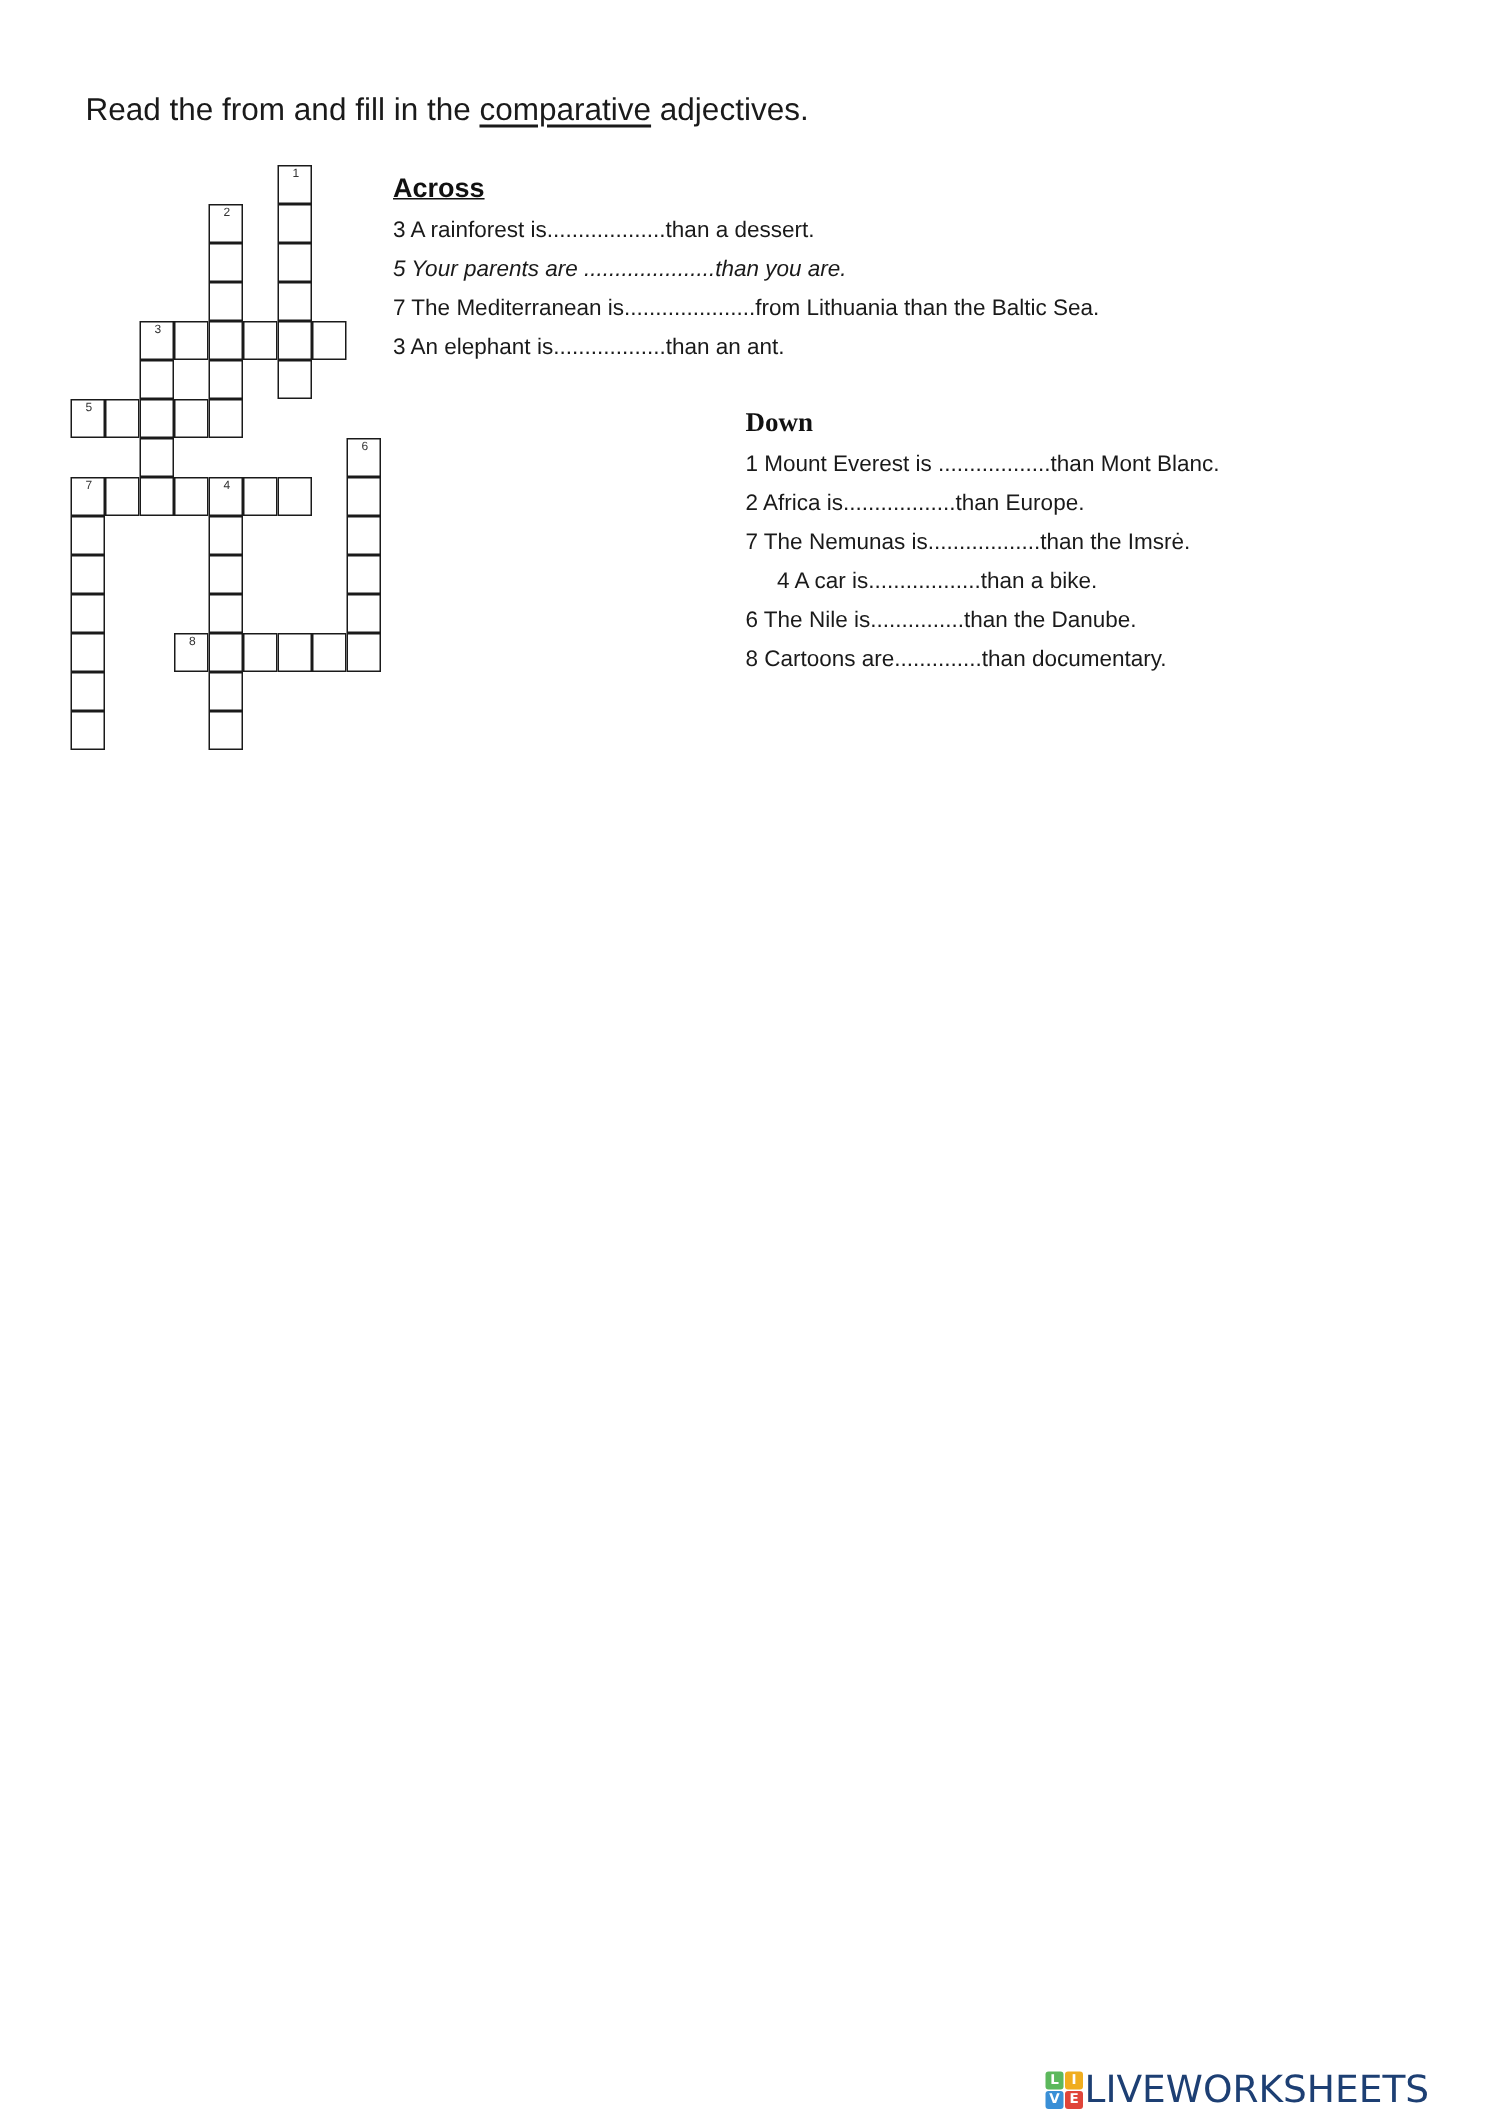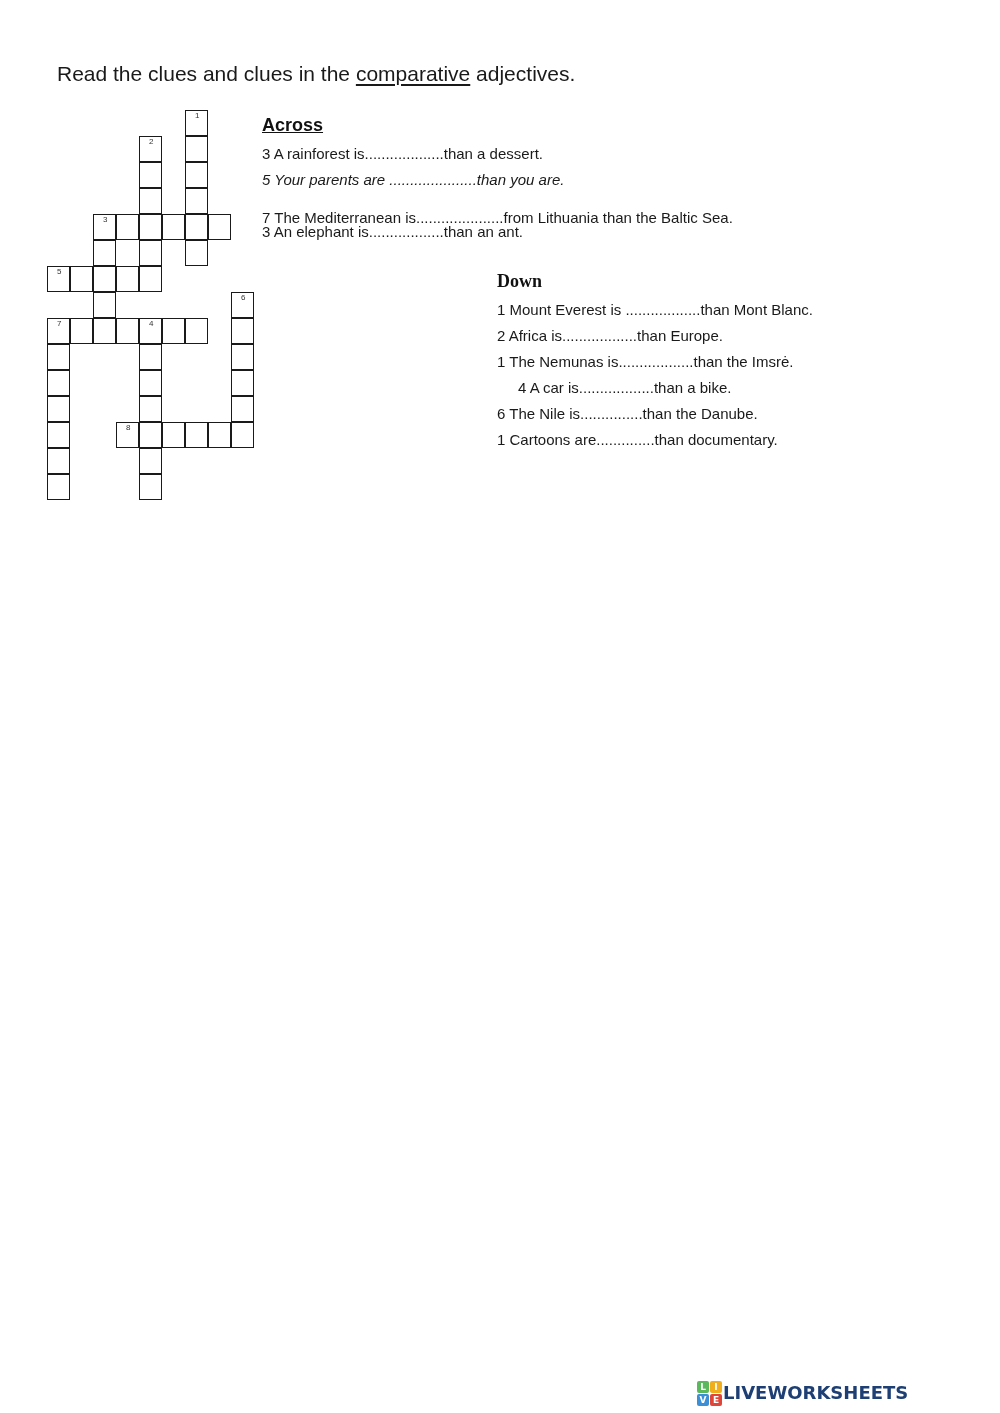--- a/index.html
+++ b/index.html
@@ -32,29 +32,29 @@
     .logo-icon {
       width: 24px; height: 24px; display: grid; grid-template-columns: 12px 12px;
       grid-template-rows: 12px 12px; gap: 1px; margin-right: 2px;
     }
     .logo-icon span {
       display: flex; align-items: center; justify-content: center;
       font-size: 9px; font-weight: bold; color: #fff; border-radius: 2px;
       font-family: "DejaVu Sans", sans-serif;
     }
     .logo-text {
-      font-family: "DejaVu Sans", sans-serif; font-weight: bold; font-size: 18px;
+      font-family: "DejaVu Sans", sans-serif; font-weight: normal; font-size: 25px;
       color: #1d3f73; letter-spacing: 0px; line-height: 28px;
     }
   </style>
 </head>
 <body>
 
 <div class="title">
-  <span>Read the clues and clues in the </span><span class="u">comparative</span><span> adjectives.</span>
+  <span>Read the from and fill in the </span><span class="u">comparative</span><span> adjectives.</span>
 </div>
 
 <div class="grid" id="grid">
     <div class="cell" style="left: 185px; top: 110px;">
       <span class="num">1</span>
     </div>
     <div class="cell" style="left: 185px; top: 136px;"></div>
     <div class="cell" style="left: 185px; top: 162px;"></div>
     <div class="cell" style="left: 185px; top: 188px;"></div>
     <div class="cell" style="left: 185px; top: 214px;"></div>
@@ -116,30 +116,30 @@
       <span class="num">8</span>
     </div>
     <div class="cell" style="left: 162px; top: 422px;"></div>
     <div class="cell" style="left: 185px; top: 422px;"></div>
     <div class="cell" style="left: 208px; top: 422px;"></div>
   </div>
 
 <div class="heading" style="left:262px; top:115px;text-decoration:underline;">Across</div>
 <div class="clue" style="left:262px; top:145px;">3 A rainforest is...................than a dessert.</div>
 <div class="clue" style="left:262px; top:171px;font-style:italic;">5 Your parents are .....................than you are.</div>
-<div class="clue" style="left:262px; top:197px;margin-top:12px;">7 The Mediterranean is.....................from Lithuania than the Baltic Sea.</div>
+<div class="clue" style="left:262px; top:197px;">7 The Mediterranean is.....................from Lithuania than the Baltic Sea.</div>
 <div class="clue" style="left:262px; top:223px;">3 An elephant is..................than an ant.</div>
 
 <div class="heading" style="left:497px; top:271px;font-family:Liberation Serif, serif;">Down</div>
 <div class="clue" style="left:497px; top:301px;">1 Mount Everest is ..................than Mont Blanc.</div>
 <div class="clue" style="left:497px; top:327px;">2 Africa is..................than Europe.</div>
-<div class="clue" style="left:497px; top:353px;">1 The Nemunas is..................than the Imsrė.</div>
+<div class="clue" style="left:497px; top:353px;">7 The Nemunas is..................than the Imsrė.</div>
 <div class="clue" style="left:497px; top:379px;margin-left:21px;">4 A car is..................than a bike.</div>
 <div class="clue" style="left:497px; top:405px;text-align:center;">6 The Nile is...............than the Danube.</div>
-<div class="clue" style="left:497px; top:431px;">1 Cartoons are..............than documentary.</div>
+<div class="clue" style="left:497px; top:431px;">8 Cartoons are..............than documentary.</div>
 
 <div class="logo">
   <div class="logo-icon">
     <span style="background: rgb(92, 184, 92);">L</span>
     <span style="background: rgb(240, 173, 30);">I</span>
     <span style="background: rgb(58, 143, 214);">V</span>
     <span style="background: rgb(224, 69, 58);">E</span>
   </div>
   <div class="logo-text">LIVEWORKSHEETS</div>
 </div>

